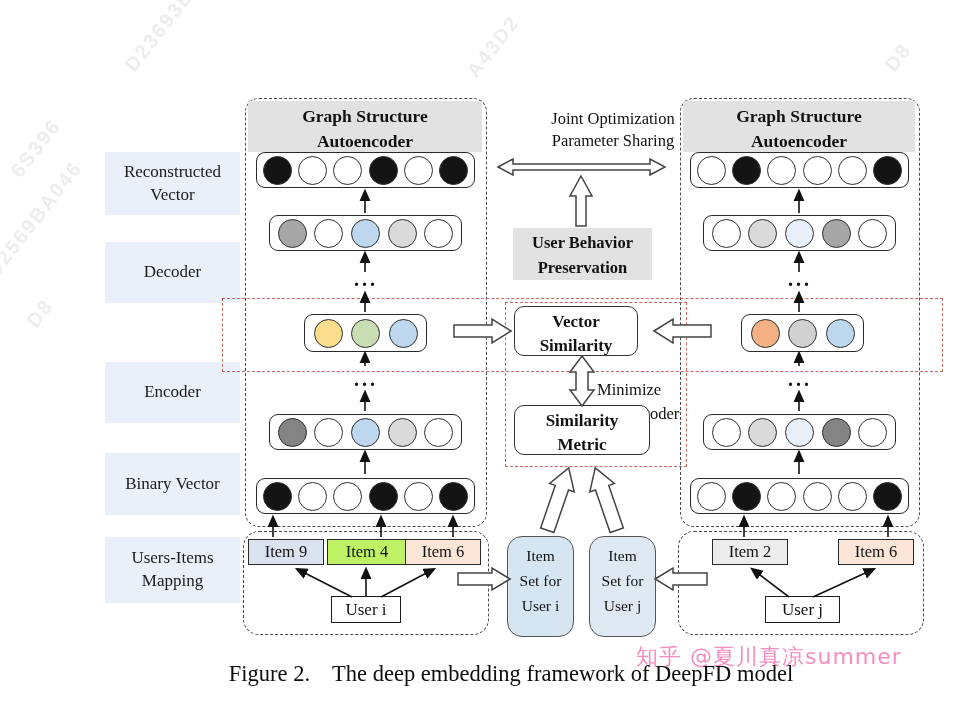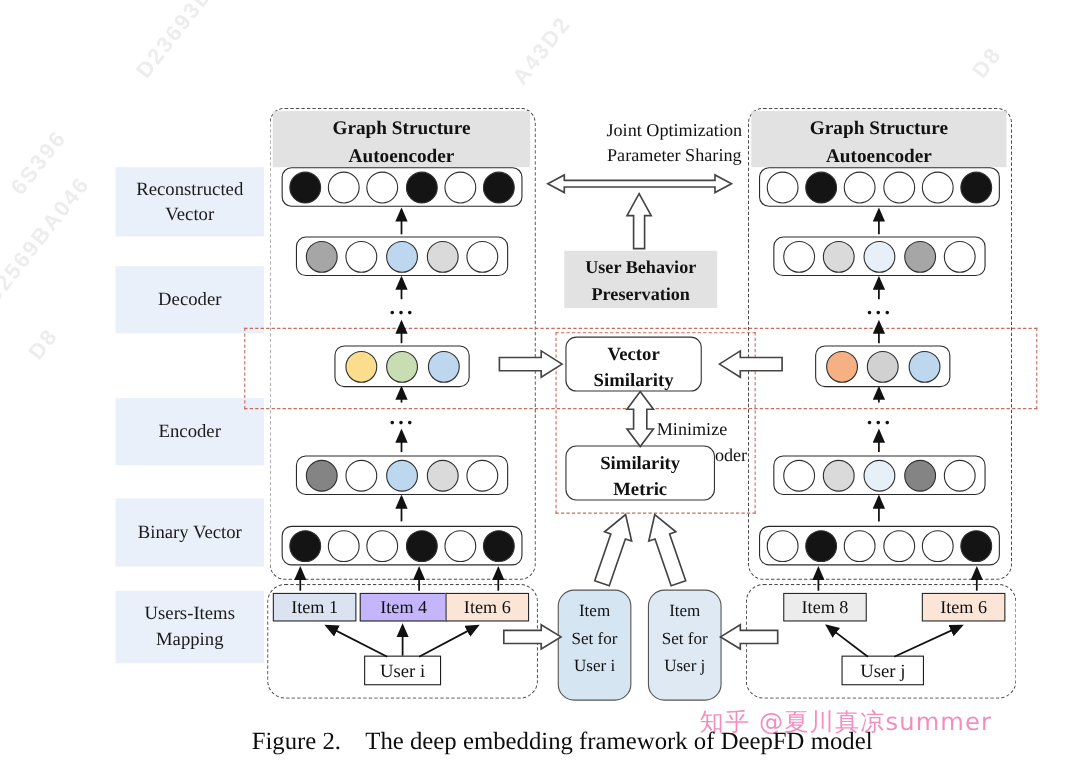--- a/index.html
+++ b/index.html
@@ -177,27 +177,27 @@
     <div>Set for</div>
     <div>User i</div>
   </div>
   <div class="itemset" style="left: 589px; top: 536px; background-color: rgb(223, 233, 244);">
     <div>Item</div>
     <div>Set for</div>
     <div>User j</div>
   </div>
 
   <div class="maprect" style="left:243px;top:531px;width:244px;height:102px;"></div>
-  <div class="itembox" style="left: 248px; top: 539px; width: 76px; background-color: rgb(219, 227, 241);">Item 1</div>
-  <div class="itembox" style="left: 327px; top: 539px; width: 80px; background-color: #c4b5fd;">Item 4</div>
+  <div class="itembox" style="left: 248px; top: 539px; width: 76px; background-color: rgb(219, 227, 241);">Item 9</div>
+  <div class="itembox" style="left: 327px; top: 539px; width: 80px; background-color: #bef264;">Item 4</div>
   <div class="itembox" style="left: 405px; top: 539px; width: 76px; background-color: rgb(250, 229, 215);">Item 6</div>
   <div class="userbox" style="left:331px;top:596px;width:70px;">User i</div>
 
   <div class="maprect" style="left:678px;top:531px;width:244px;height:102px;"></div>
-  <div class="itembox" style="left: 712px; top: 539px; width: 76px; background-color: rgb(236, 236, 236);">Item 8</div>
+  <div class="itembox" style="left: 712px; top: 539px; width: 76px; background-color: rgb(236, 236, 236);">Item 2</div>
   <div class="itembox" style="left: 838px; top: 539px; width: 76px; background-color: rgb(250, 229, 215);">Item 6</div>
   <div class="userbox" style="left:765px;top:596px;width:75px;">User j</div>
 
   <svg class="layer" width="974" height="702" viewBox="0 0 974 702">
     <defs>
       <marker id="ah" markerWidth="9" markerHeight="8" refX="6.5" refY="3.5" orient="auto">
         <path d="M0,0 L8,3.5 L0,7 z" fill="#111"></path>
       </marker>
     </defs>
 

